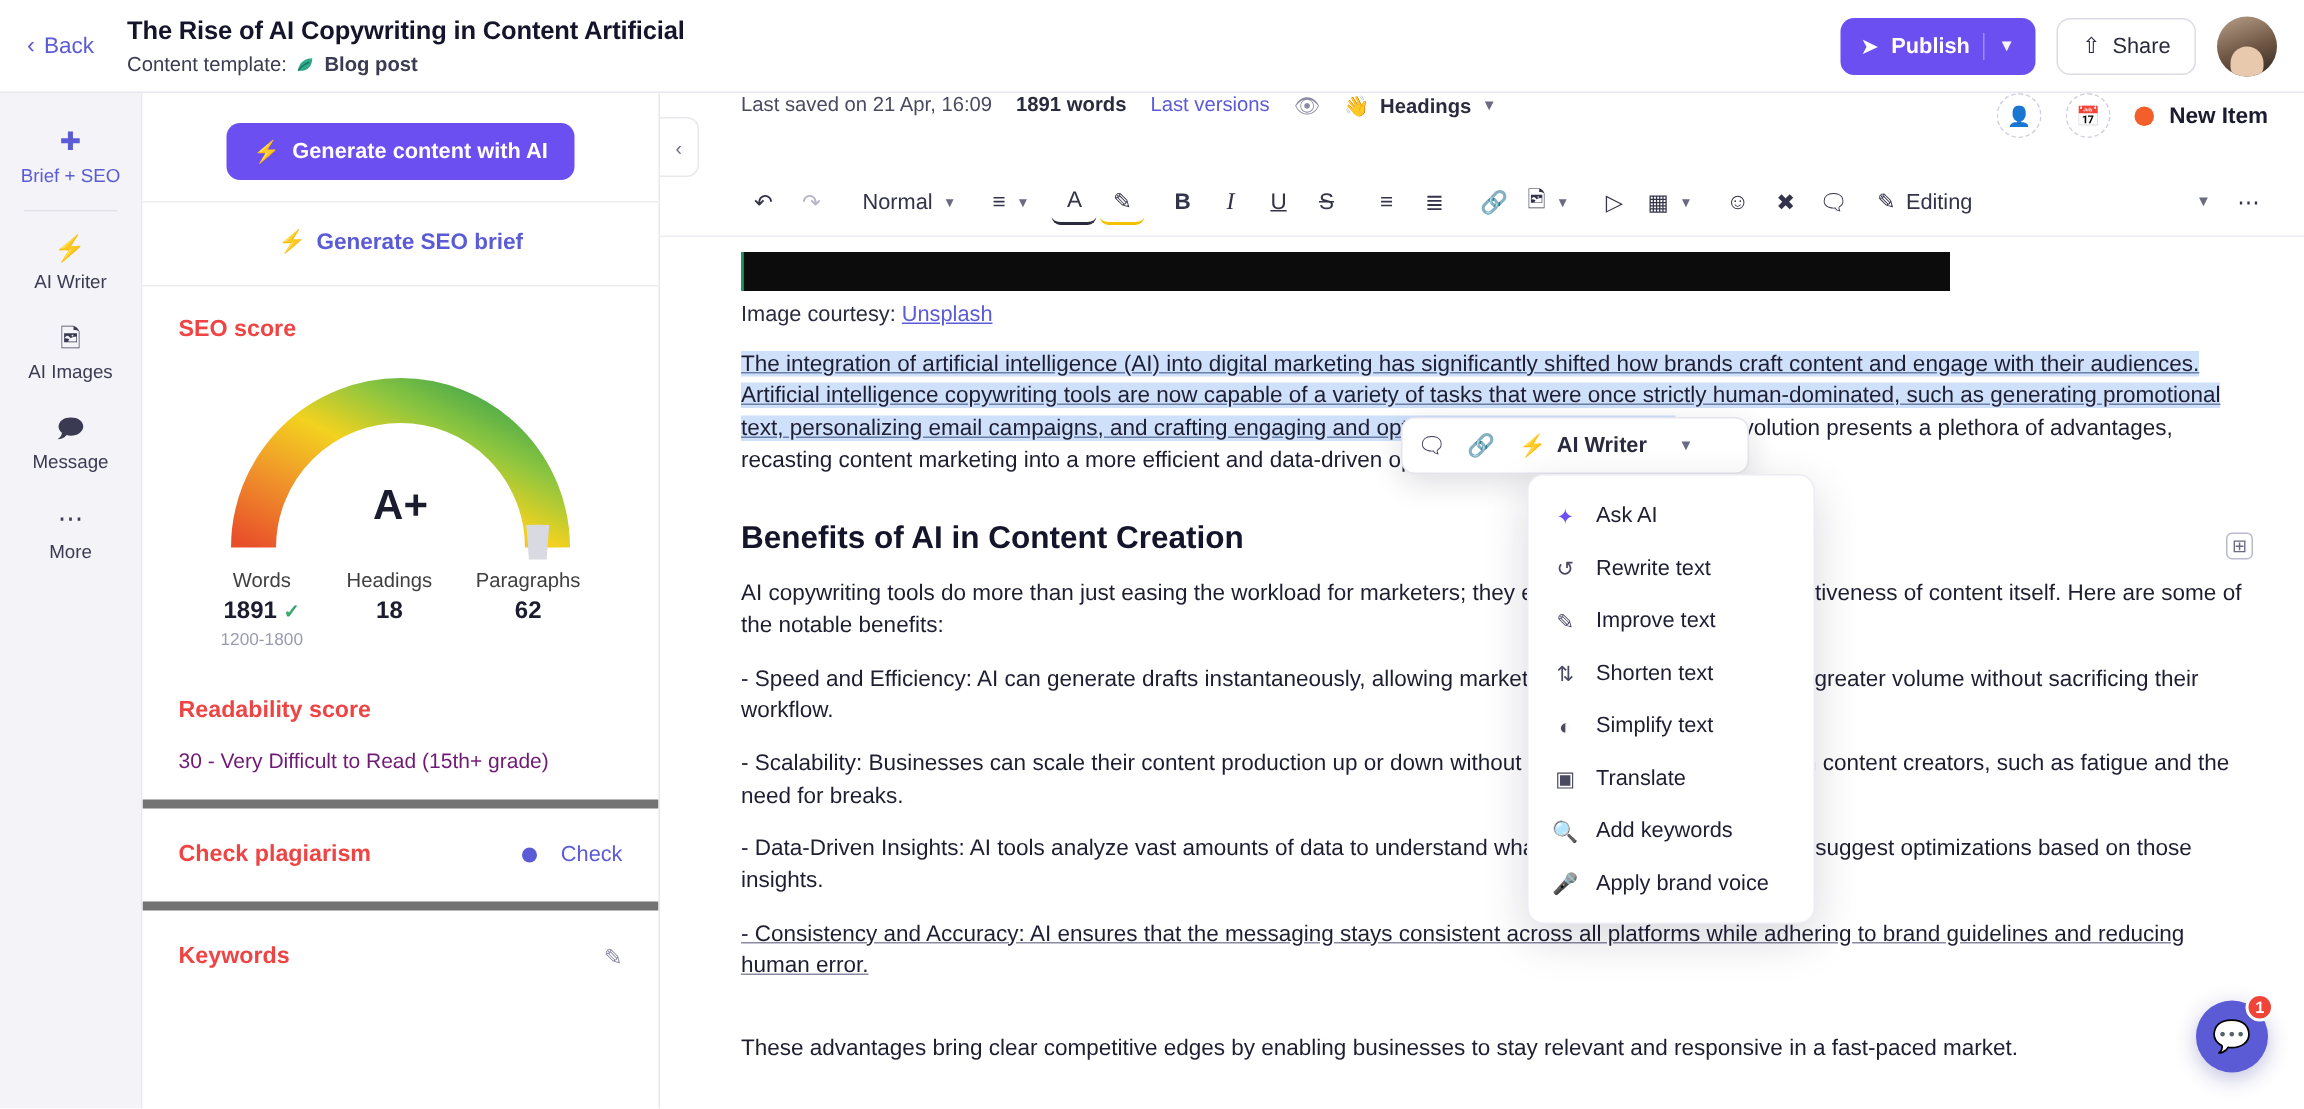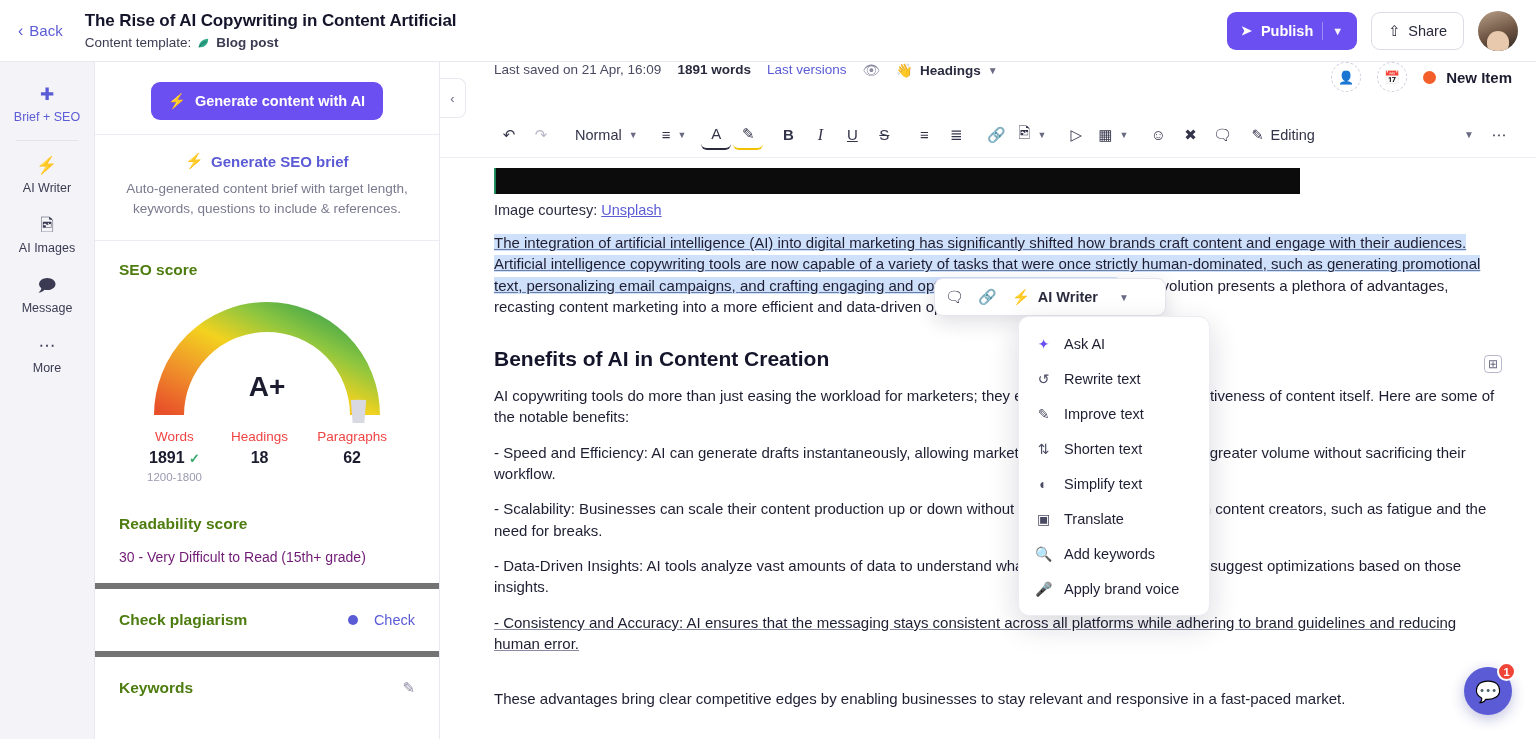--- a/index.html
+++ b/index.html
@@ -81,30 +81,30 @@
   }
   .seo-brief {
     border-top: 1px solid #ececf2; border-bottom: 1px solid #ececf2;
     padding: 17px 24px 20px; text-align: center;
   }
   .seo-brief-title {
     color: #5b5bd6; font-size: 15px; font-weight: 600;
     display: flex; align-items: center; justify-content: center; gap: 7px; cursor: pointer;
   }
   .seo-brief-desc { margin-top: 9px; font-size: 13.5px; line-height: 1.5; color: #7a7a8f; }
-  .sec-title { font-size: 15.5px; font-weight: 700; color: #4d7c0f; }
+  .sec-title { font-size: 15.5px; font-weight: 700; color: #ef4444; }
   .seo-score-sec { padding: 20px 24px 10px; }
   .gauge-wrap { position: relative; width: 240px; height: 130px; margin: 14px auto 0; }
   .gauge-svg { display:block; }
   .gauge-grade {
     position: absolute; left: 0; right: 0; top: 78px; text-align: center;
     font-size: 28px; font-weight: 700; color: #1c1c30;
   }
   .stats { display: flex; justify-content: space-between; padding: 6px 28px 0; text-align: center; }
-  .stat-label { font-size: 13.5px; color: #ef4444; }
+  .stat-label { font-size: 13.5px; color: #404040; }
   .stat-value { font-size: 16px; font-weight: 700; color: #1c1c30; margin-top: 5px; }
   .stat-check { color: #3aa76d; font-size: 13px; }
   .stat-range { font-size: 11.5px; color: #9a9ab0; margin-top: 4px; }
   .read-sec { padding: 22px 24px 18px; }
   .read-val { font-size: 14px; color: #701a75; margin-top: 16px; }
   .row-sec {
     border-top: 6px solid #737373; padding: 22px 24px;
     display: flex; align-items: center; justify-content: space-between;
   }
   .check-link { color: #5b5bd6; font-size: 14.5px; font-weight: 500; display: flex; align-items: center; gap: 16px; cursor: pointer; }
@@ -281,21 +281,20 @@
         <span>⚡</span>
         <span>Generate content with AI</span>
       </button>
     </div>
 
     <div class="seo-brief">
       <div class="seo-brief-title">
         <span>⚡</span>
         <span>Generate SEO brief</span>
       </div>
-      <div class="seo-brief-desc">Auto-generated content brief with target length, keywords, questions to include &amp; references.</div>
     </div>
 
     <div class="seo-score-sec">
       <div class="sec-title">SEO score</div>
       <div class="gauge-wrap">
         <svg class="gauge-svg" width="240" height="130" viewBox="0 0 240 130">
           <defs>
             <linearGradient id="g1" x1="0" y1="1" x2="1" y2="0">
               <stop offset="0%" stop-color="#e8502a"></stop>
               <stop offset="28%" stop-color="#f0962a"></stop>

